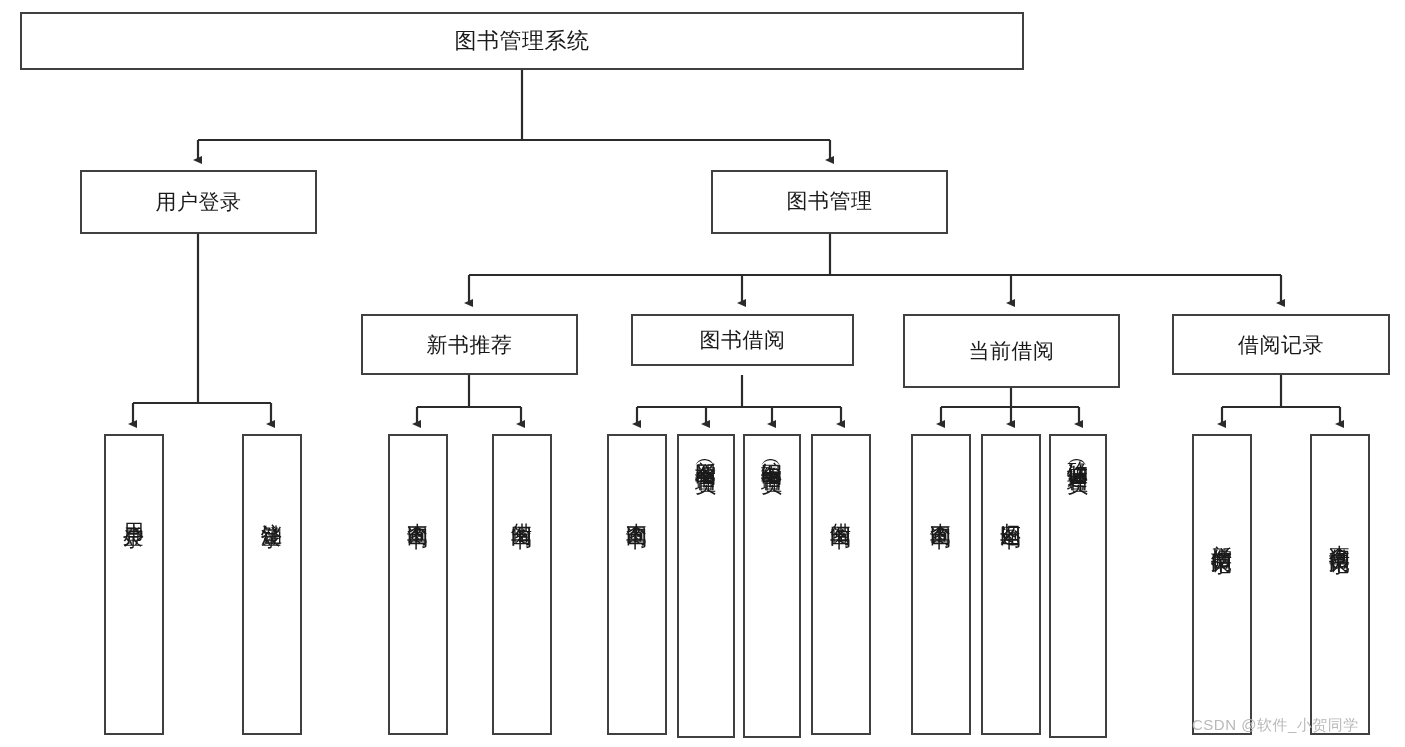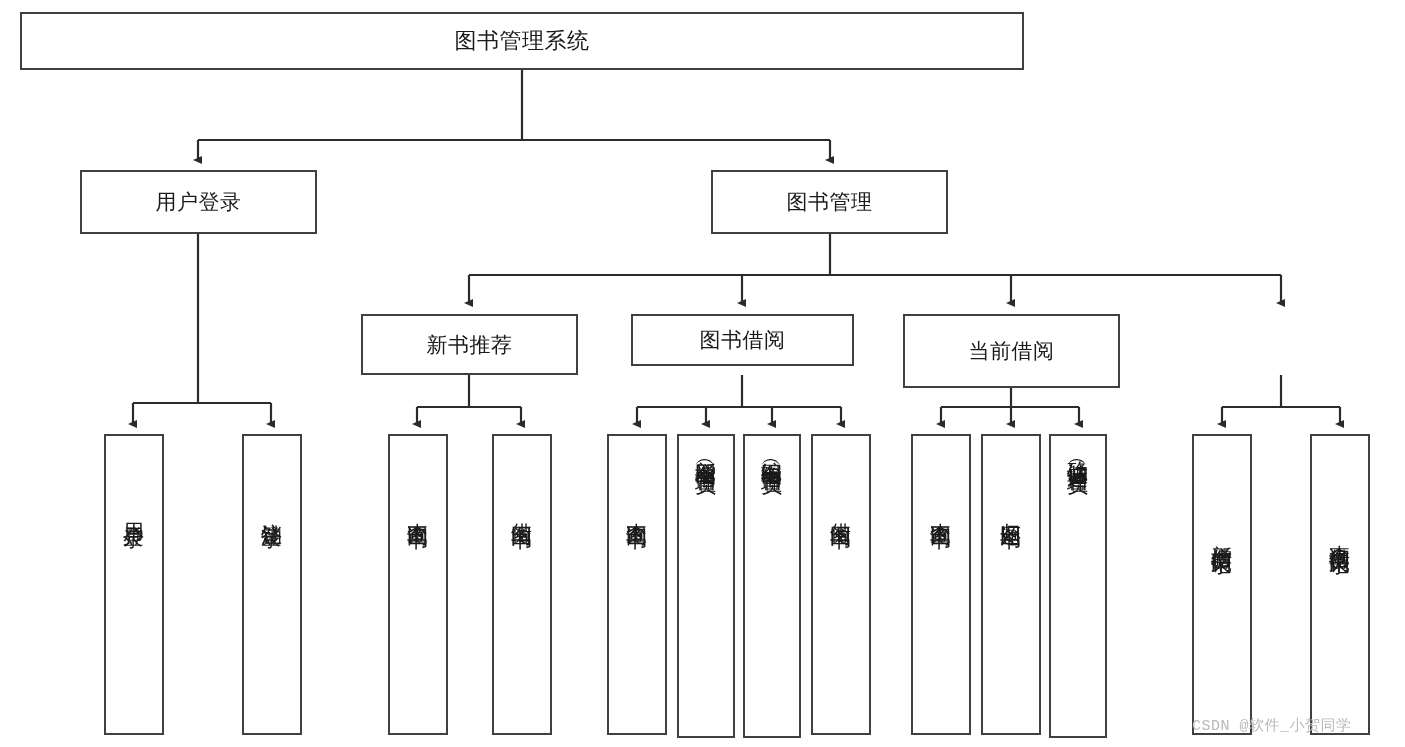--- a/index.html
+++ b/index.html
@@ -133,33 +133,36 @@
     </g>
   </svg>
 
   <div class="node root horizontal" style="left:20px; top:12px; width:1004px; height:58px;">
     <span class="node-label">图书管理系统</span>
   </div>
 
   <div class="node horizontal" style="left:80px; top:170px; width:237px; height:64px;">
     <span class="node-label">用户登录</span>
   </div>
-  <div class="node horizontal" style="left:711px; top:170px; width:237px; height:64px;">
+  <div class="node horizontal" style="left:711px; top:170px; width:237px; height:64px;font-family:Liberation Serif, serif;">
     <span class="node-label">图书管理</span>
   </div>
 
   <div class="node horizontal" style="left:361px; top:314px; width:217px; height:61px;">
     <span class="node-label">新书推荐</span>
   </div>
   <div class="node horizontal" style="left:631px; top:314px; width:223px; height:52px;">
     <span class="node-label">图书借阅</span>
   </div>
   <div class="node horizontal" style="left:903px; top:314px; width:217px; height:74px;">
     <span class="node-label">当前借阅</span>
   </div>
+  <div class="node horizontal" style="left:1172px; top:314px; width:218px; height:61px;">
+    <span class="node-label">借阅记录</span>
+  </div>
 
   <div class="node vertical mid" style="left:104px; top:434px; width:60px; height:301px;">
     <span class="node-label">用户登录</span>
   </div>
   <div class="node vertical mid" style="left:242px; top:434px; width:60px; height:301px;">
     <span class="node-label">注销登录</span>
   </div>
 
   <div class="node vertical mid" style="left:388px; top:434px; width:60px; height:301px;">
     <span class="node-label">查询图书</span>
@@ -191,15 +194,15 @@
     <span class="node-label">确认归还（管理员）</span>
   </div>
 
   <div class="node vertical midshort" style="left:1192px; top:434px; width:60px; height:301px;">
     <span class="node-label">新增借阅记录</span>
   </div>
   <div class="node vertical midshort" style="left:1310px; top:434px; width:60px; height:301px;">
     <span class="node-label">查询借阅记录</span>
   </div>
 
-  <div class="watermark" style="left:1192px; top:716px;font-family:Liberation Mono, monospace;">CSDN @软件_小贺同学</div>
+  <div class="watermark" style="left:1192px; top:716px;">CSDN @软件_小贺同学</div>
 
 </div>
 
 </body></html>

